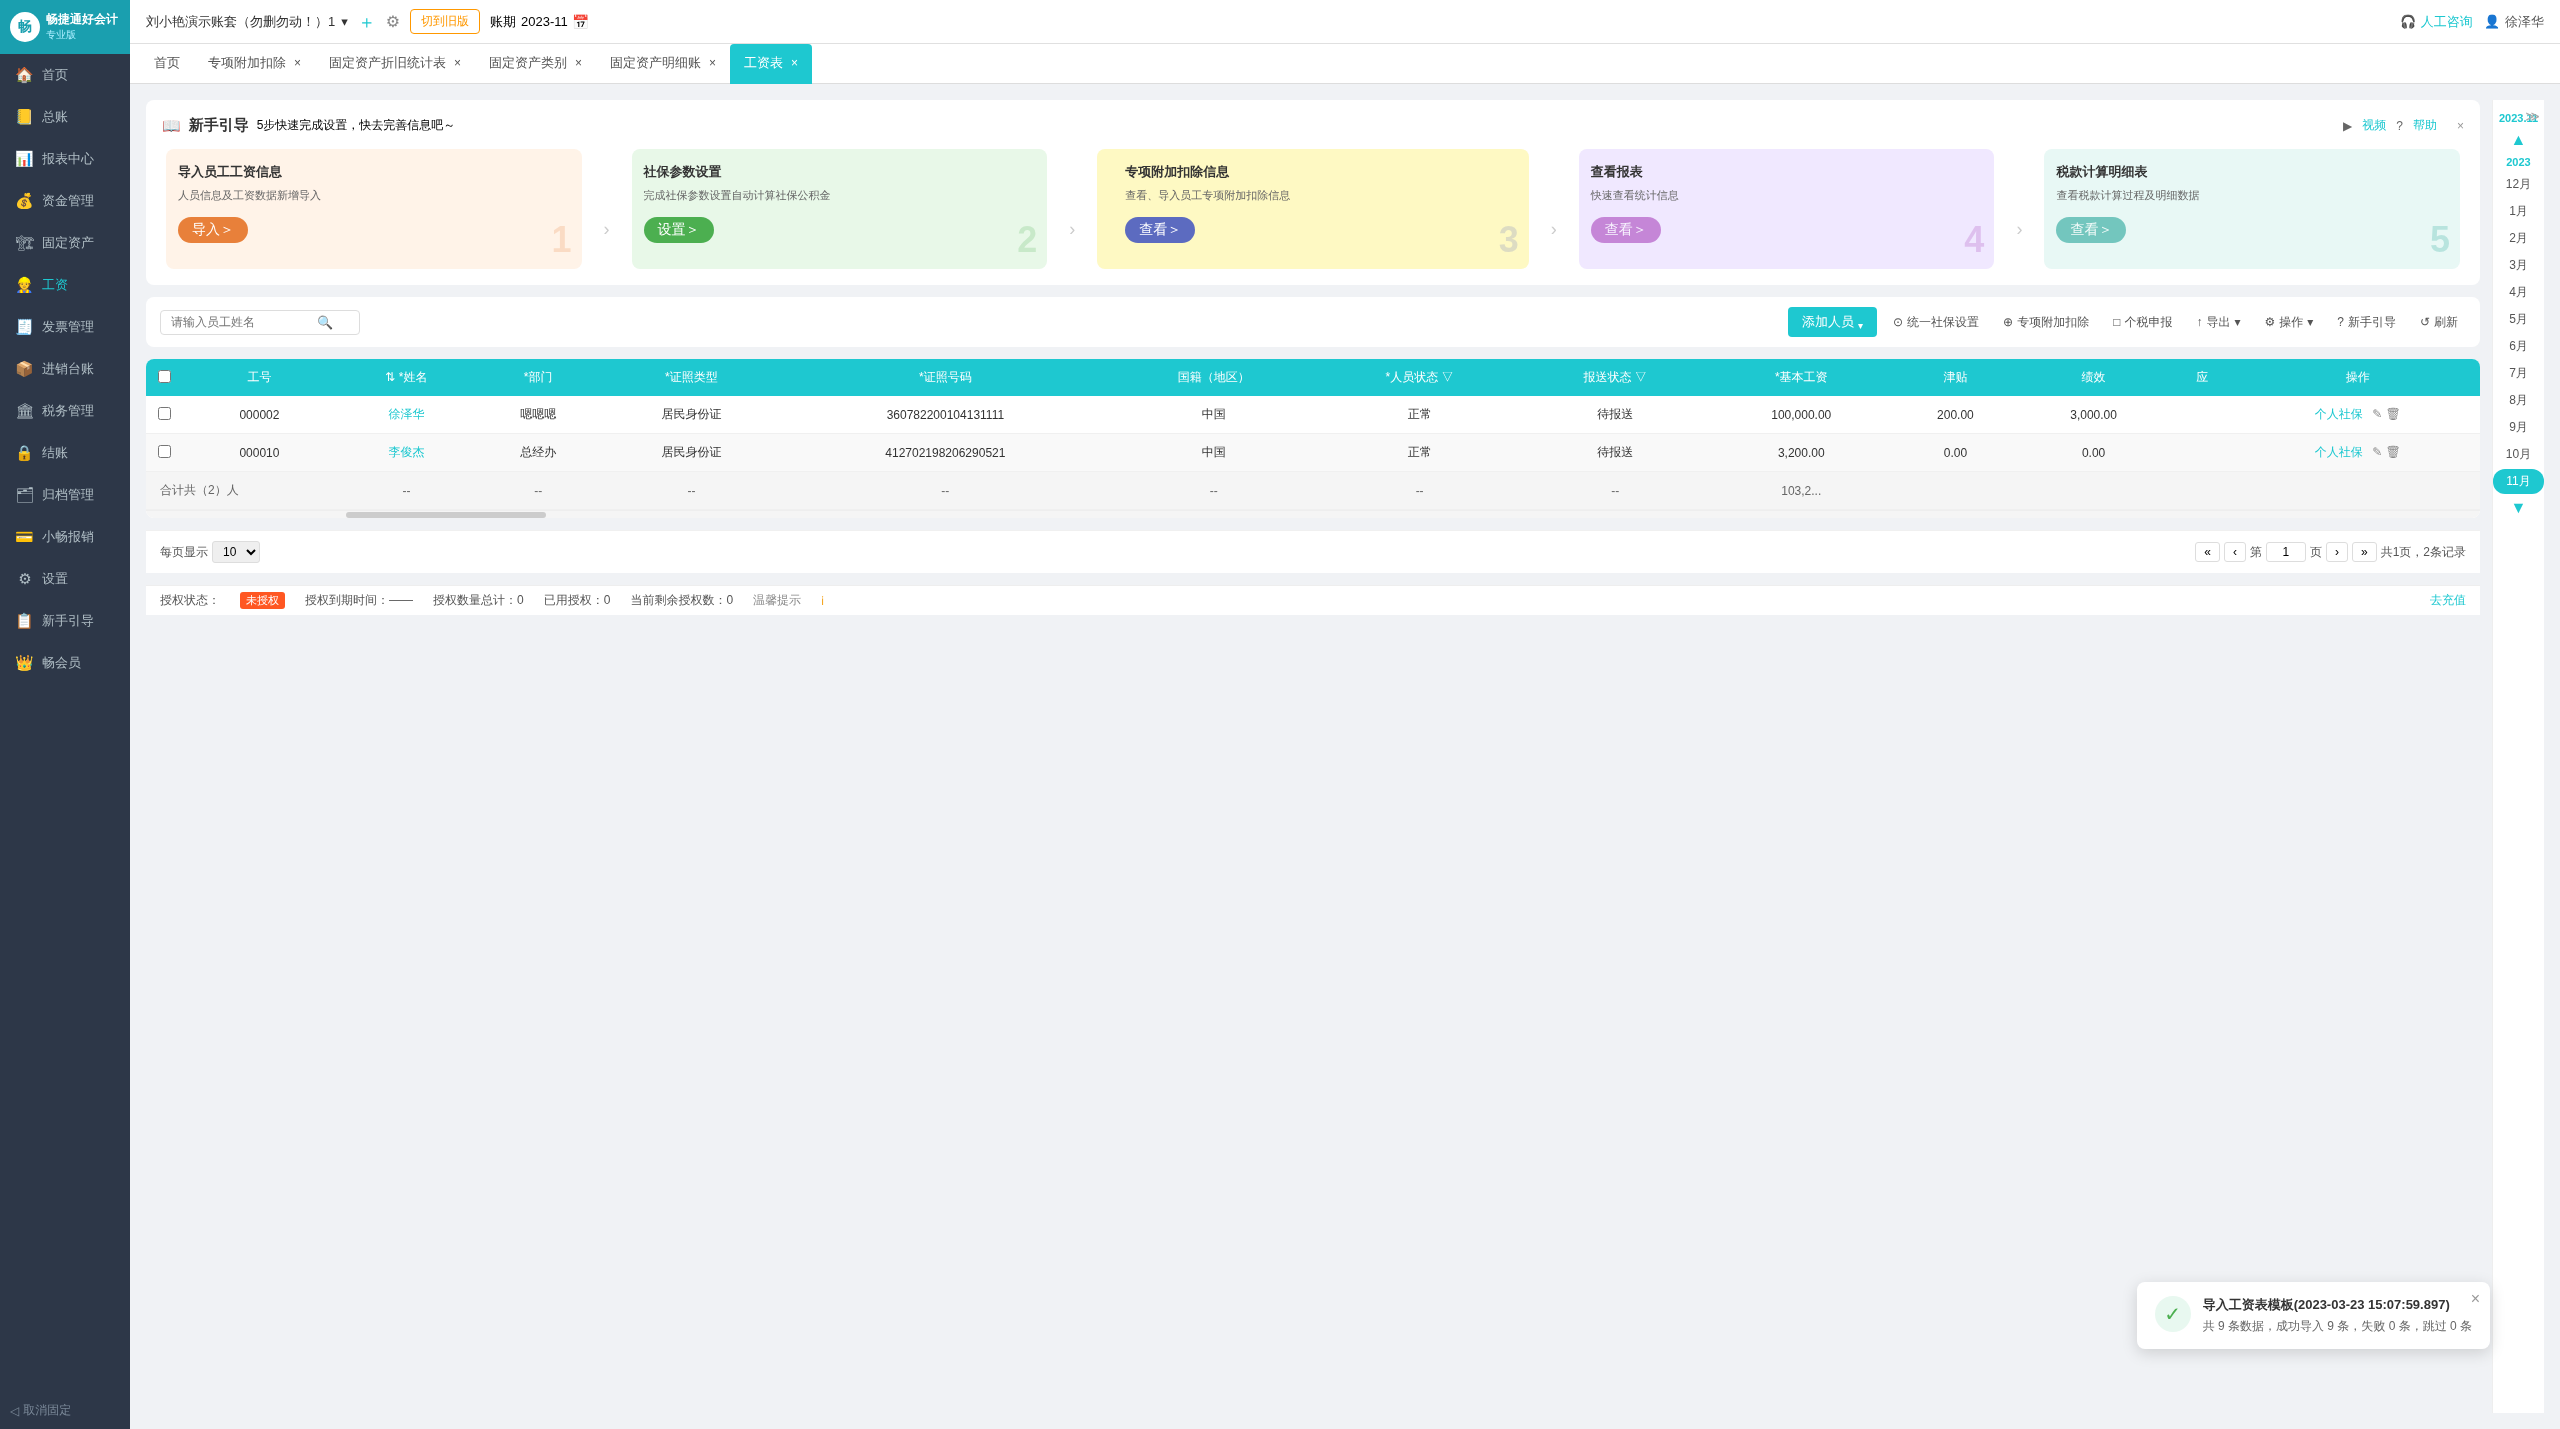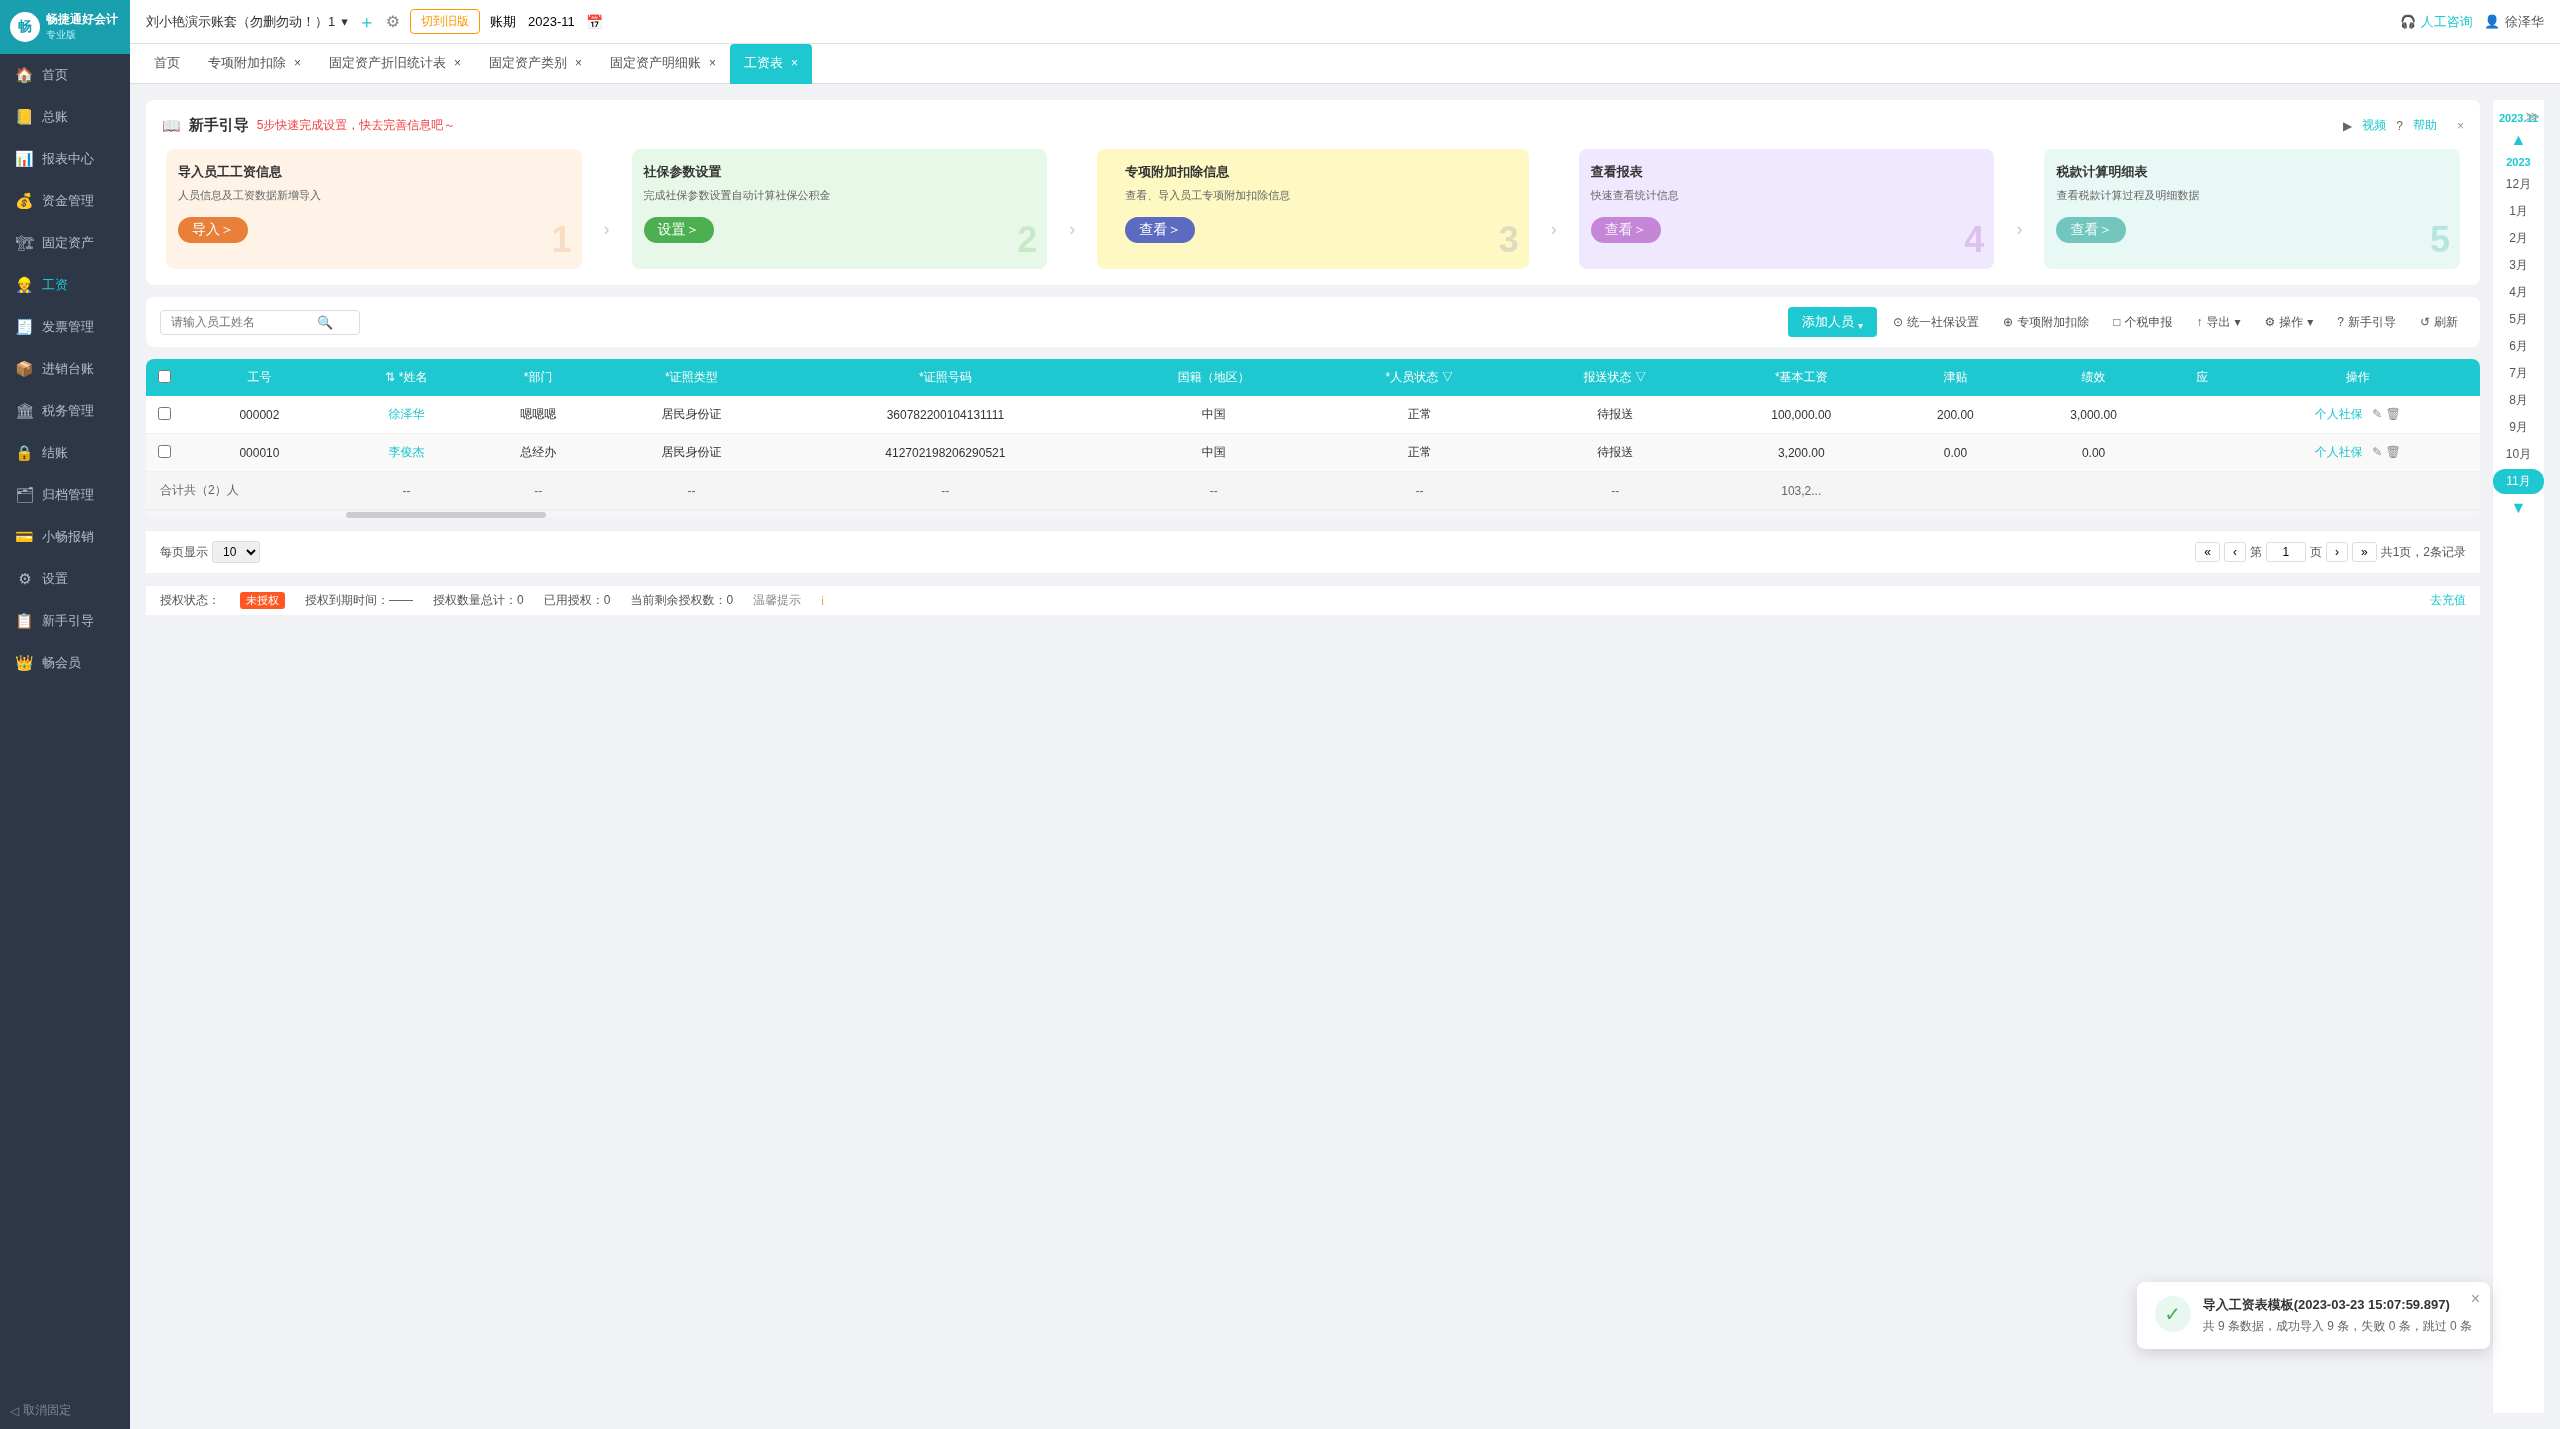--- a/index.html
+++ b/index.html
@@ -16,39 +16,39 @@
     .sidebar-bottom { margin-top: auto; padding: 10px; color: #7a8898; font-size: 12px; cursor: pointer; display: flex; align-items: center; gap: 4px; }
 
     
     .main { flex: 1; display: flex; flex-direction: column; overflow: hidden; }
 
     
     .topbar { background: white; border-bottom: 1px solid #e0e0e0; padding: 0 16px; height: 44px; display: flex; align-items: center; gap: 10px; flex-shrink: 0; }
     .topbar-account { display: flex; align-items: center; gap: 6px; font-size: 13px; color: #333; }
     .topbar-btn { border: 1px solid #ccc; border-radius: 4px; padding: 3px 10px; font-size: 12px; cursor: pointer; background: white; }
     .topbar-btn.old-version { border-color: #ff9800; color: #ff9800; }
-    .topbar-period { display: flex; align-items: center; gap: 12px; font-size: 13px; }
+    .topbar-period { display: flex; align-items: center; gap: 5px; font-size: 13px; }
     .topbar-right { margin-left: auto; display: flex; align-items: center; gap: 12px; color: #555; font-size: 13px; }
     .topbar-right .icon-btn { display: flex; align-items: center; gap: 4px; cursor: pointer; color: #1ec8d0; }
 
     
     .tabs { background: white; border-bottom: 1px solid #ddd; display: flex; align-items: center; padding: 0 10px; flex-shrink: 0; height: 40px; }
     .tab { padding: 0 14px; height: 40px; display: flex; align-items: center; gap: 6px; font-size: 13px; color: #555; cursor: pointer; border-bottom: 2px solid transparent; white-space: nowrap; }
     .tab.active { color: white; background: #1ec8d0; border-radius: 4px 4px 0 0; }
     .tab .close { font-size: 12px; color: inherit; margin-left: 2px; }
 
     
     .content { flex: 1; overflow: auto; padding: 16px; display: flex; gap: 12px; }
     .main-panel { flex: 1; display: flex; flex-direction: column; gap: 12px; min-width: 0; }
 
     
     .guide-card { background: white; border-radius: 8px; padding: 16px; }
     .guide-header { display: flex; align-items: center; justify-content: space-between; margin-bottom: 14px; }
     .guide-title { display: flex; align-items: center; gap: 8px; font-size: 15px; font-weight: bold; color: #333; }
-    .guide-subtitle { font-size: 12px; color: #ef4444; font-weight: normal; text-align: center; }
+    .guide-subtitle { font-size: 12px; color: #000000; font-weight: normal; text-align: center; }
     .guide-steps { display: flex; align-items: center; gap: 16px; }
     .guide-step { flex: 1; background: #fff8f0; border-radius: 8px; padding: 14px 12px; margin: 0 4px; position: relative; min-height: 120px; }
     .guide-step.step1 { background: #fff3e8; }
     .guide-step.step2 { background: #e8f8e8; }
     .guide-step.step3 { background: #fef9c3; padding-left: 28px; }
     .guide-step.step4 { background: #f0e8ff; }
     .guide-step.step5 { background: #e8f8f5; }
     .guide-step-num { font-size: 36px; font-weight: bold; opacity: 0.2; position: absolute; right: 10px; bottom: 8px; }
     .guide-step.step1 .guide-step-num { color: #e8803a; }
     .guide-step.step2 .guide-step-num { color: #4caf50; }

